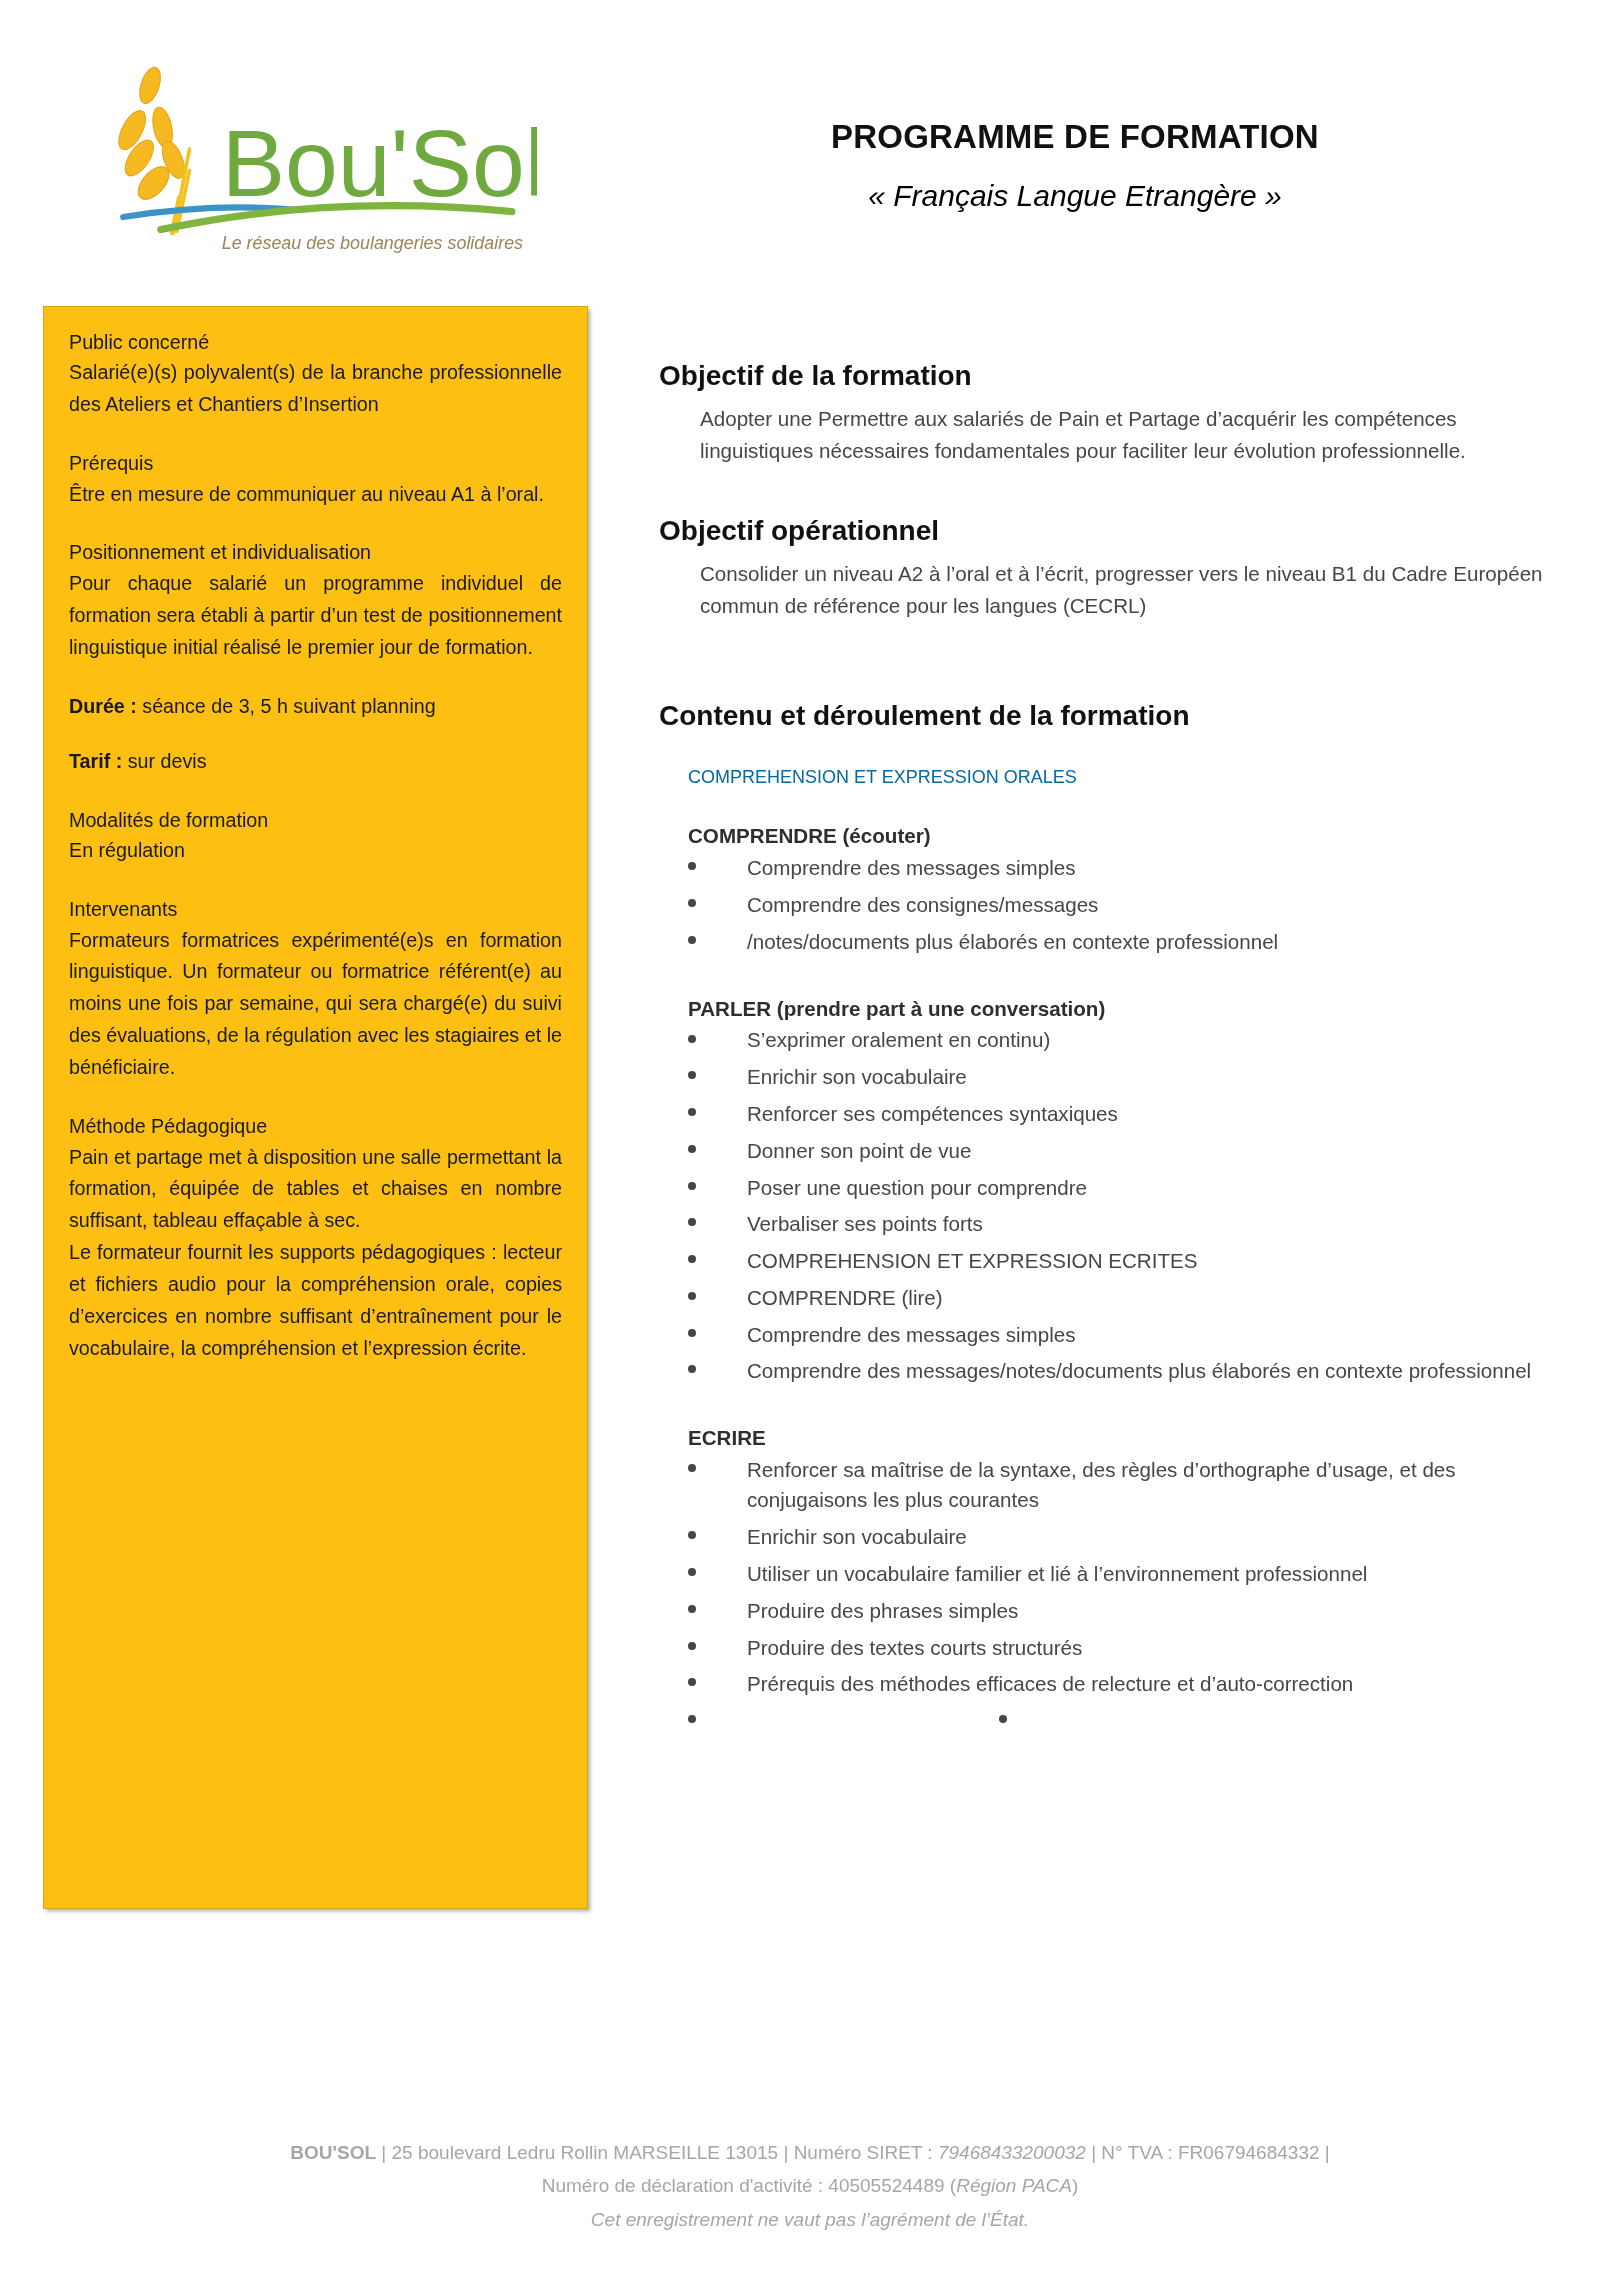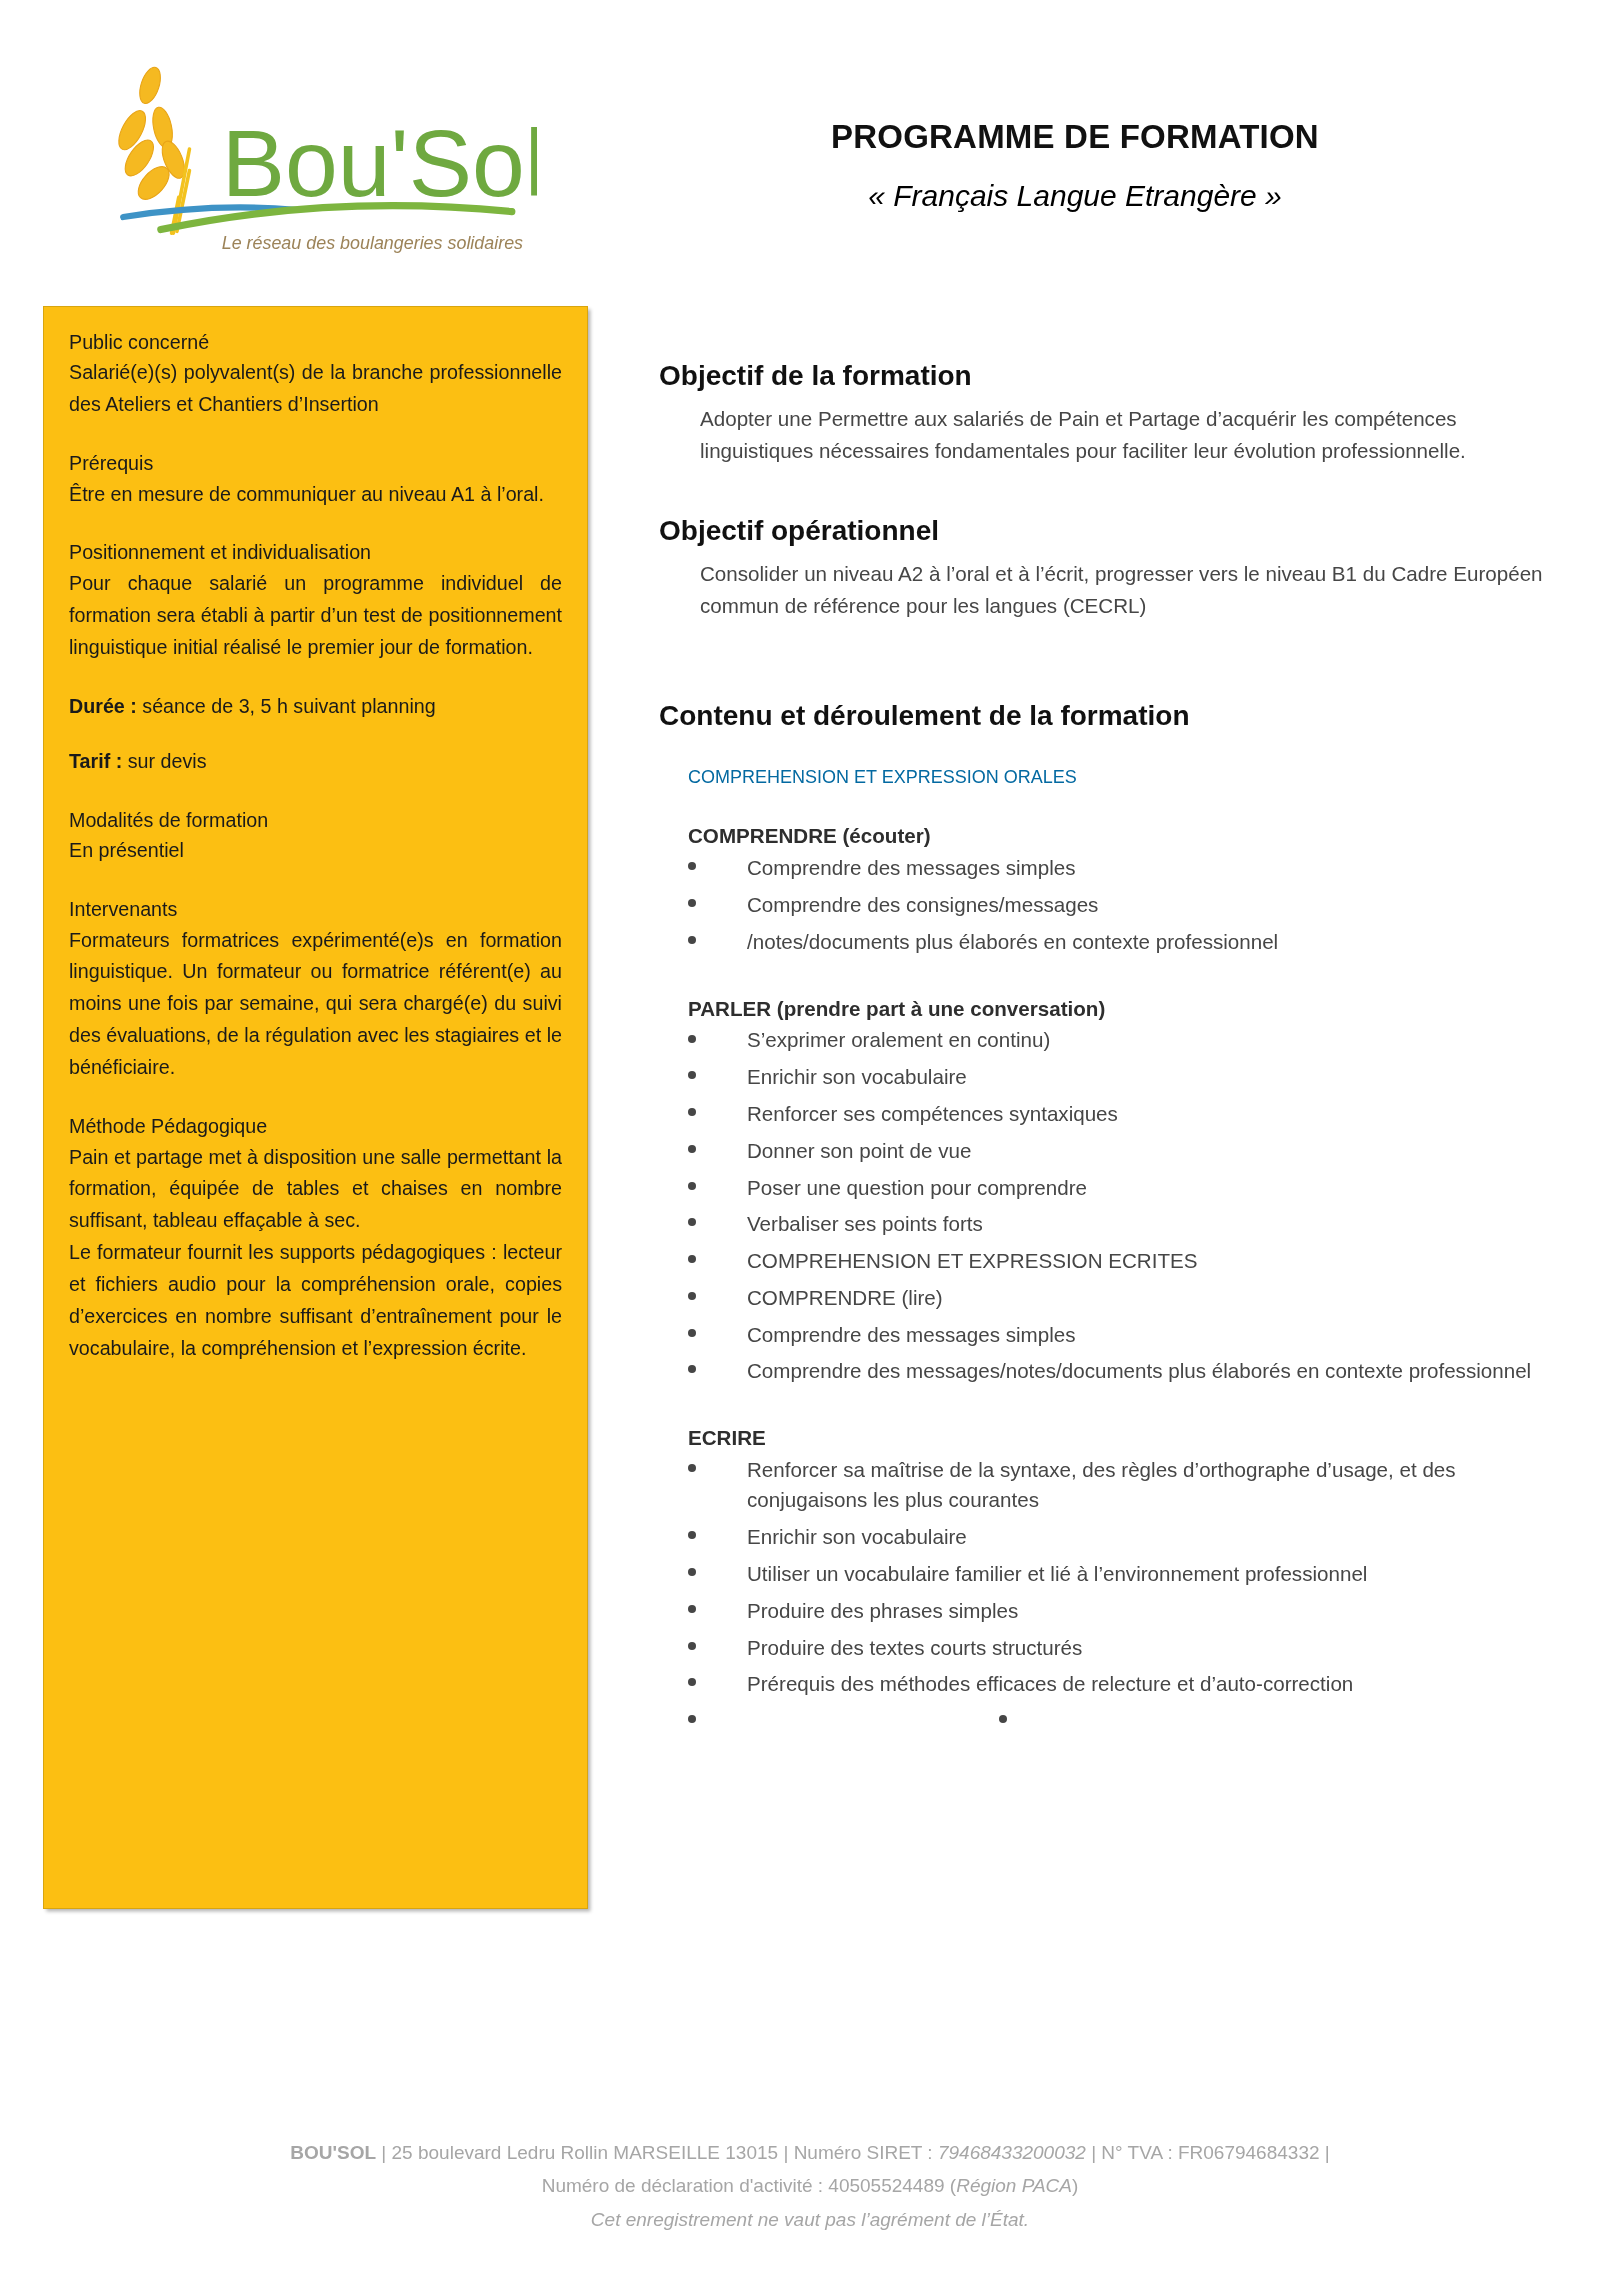--- a/index.html
+++ b/index.html
@@ -246,21 +246,21 @@
   <div class="sb-gap-sm"></div>
 
   <div class="sb-section">
     <div class="sb-body"><span class="sb-inline-head">Tarif : </span><span>sur devis</span></div>
   </div>
 
   <div class="sb-gap"></div>
 
   <div class="sb-section">
     <div class="sb-head">Modalités de formation</div>
-    <div class="sb-body">En présentiel</div>
+    <div class="sb-body">En régulation</div>
   </div>
 
   <div class="sb-gap"></div>
 
   <div class="sb-section">
     <div class="sb-head">Intervenants</div>
     <div class="sb-body justify">Formateurs formatrices expérimenté(e)s en formation linguistique. Un formateur ou formatrice référent(e) au moins une fois par semaine, qui sera chargé(e) du suivi des évaluations, de la régulation avec les stagiaires et le bénéficiaire.</div>
   </div>
 
   <div class="sb-gap"></div>

